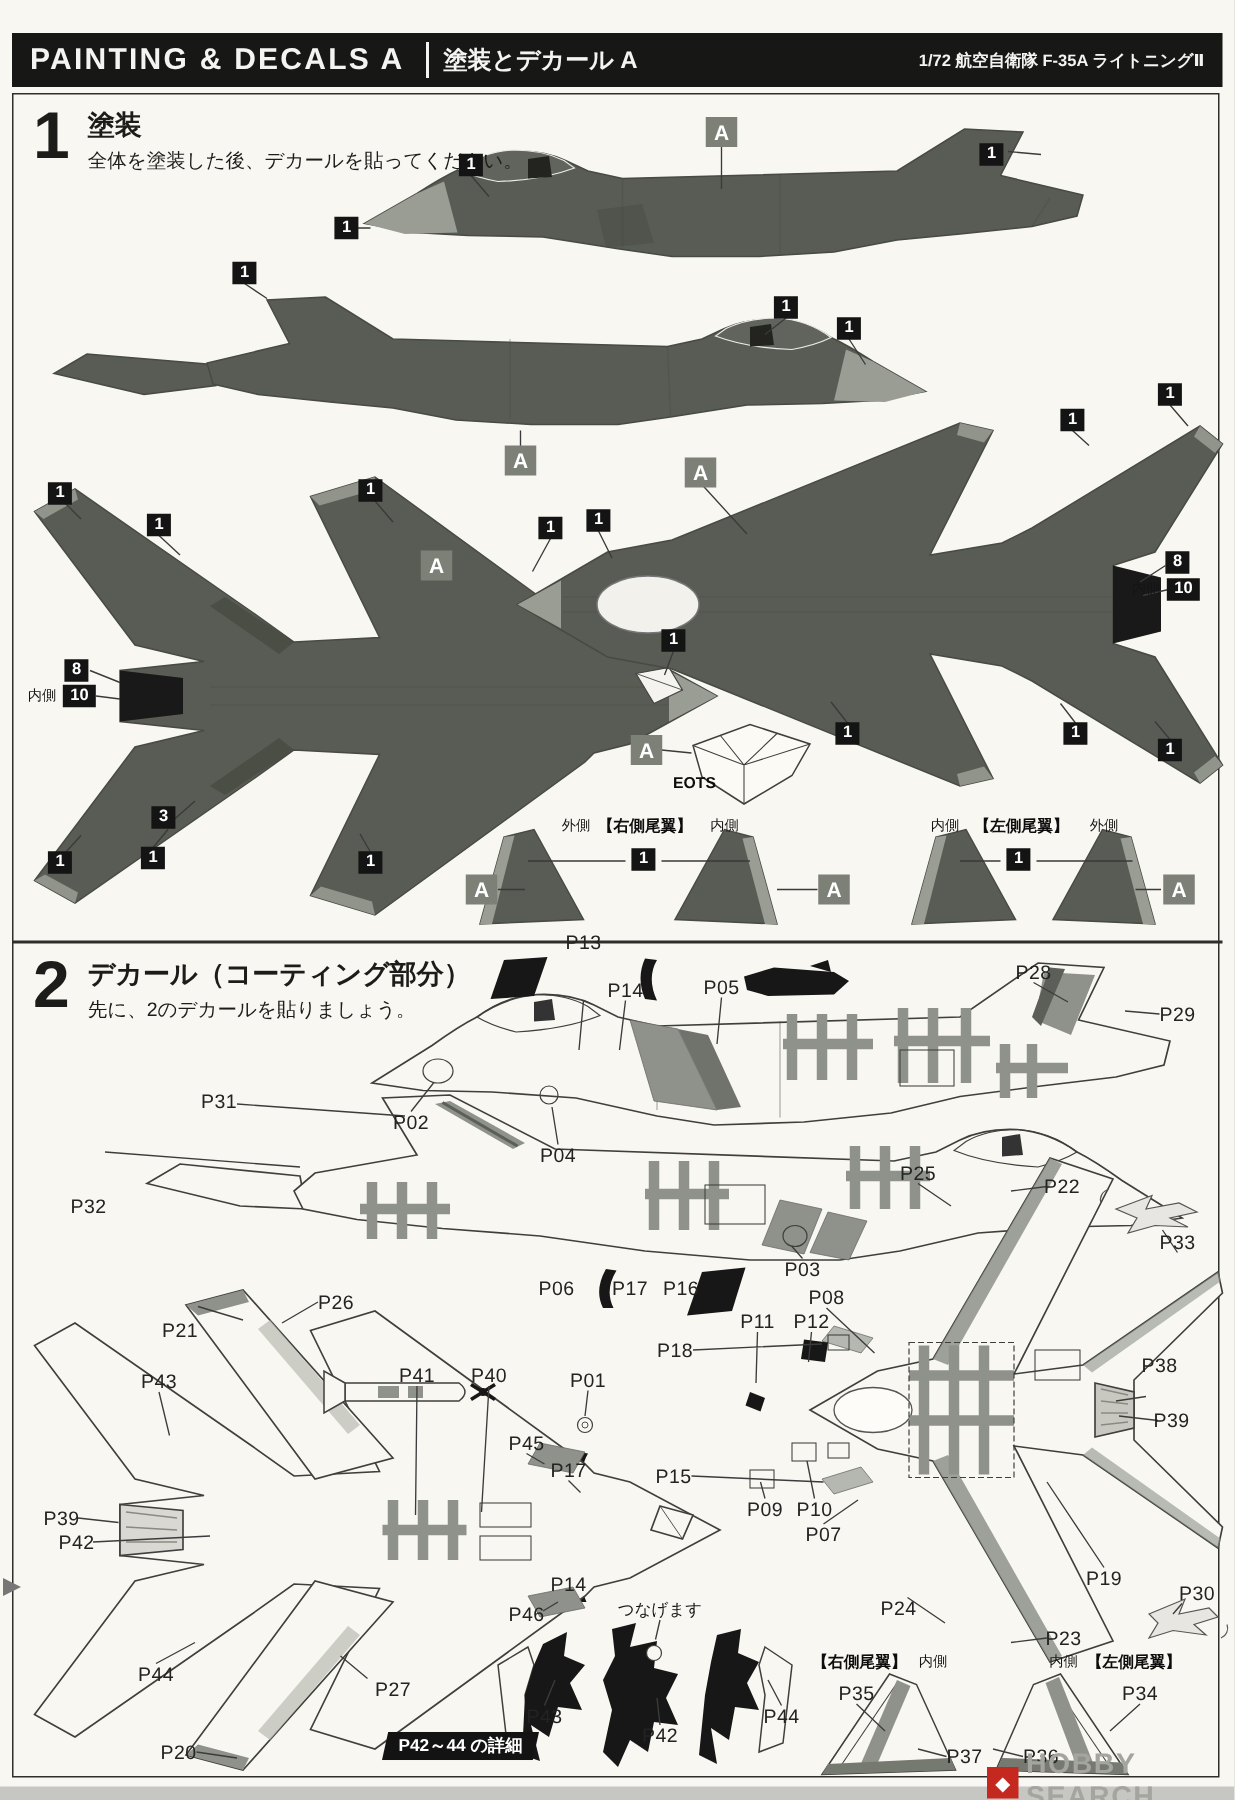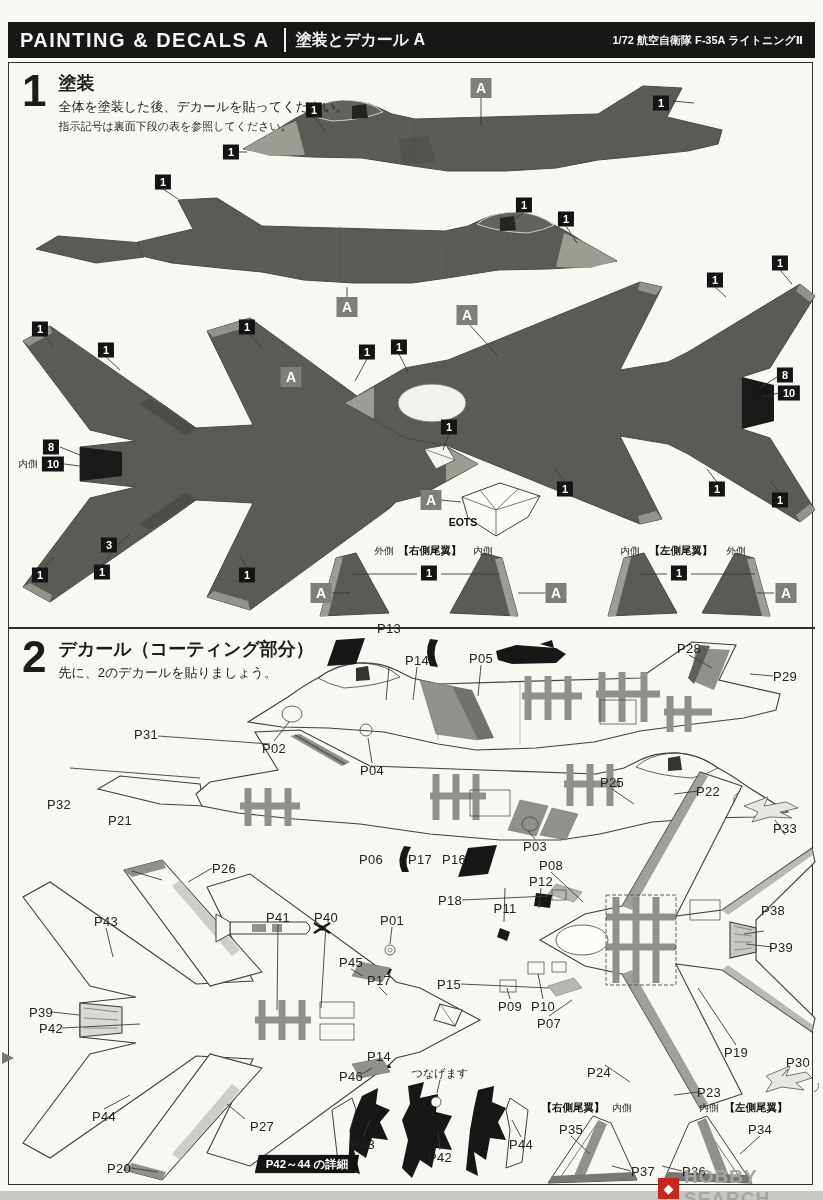--- a/index.html
+++ b/index.html
@@ -49,21 +49,20 @@
   </header>
 
   <div class="frame"></div>
   <div class="divider"></div>
 
   <div class="sec-head s1">
     <span class="num">1</span>
     <div class="hd">
       <h2>塗装</h2>
       <p class="ins">全体を塗装した後、デカールを貼ってください。</p>
-      <p class="nt">指示記号は裏面下段の表を参照してください。</p>
     </div>
   </div>
 
   <div class="sec-head s2">
     <span class="num">2</span>
     <div class="hd">
       <h2>デカール（コーティング部分）</h2>
       <p class="ins">先に、2のデカールを貼りましょう。</p>
     </div>
   </div>
@@ -304,24 +303,24 @@
       <div class="mk mk-p" style="left: 146px; top: 734px;">P31</div>
       <div class="mk mk-p" style="left: 59px; top: 768px; margin-top: 36px;">P32</div>
       <div class="mk mk-p" style="left: 612px; top: 782px;">P25</div>
       <div class="mk mk-p" style="left: 708px; top: 791px;">P22</div>
       <div class="mk mk-p" style="left: 785px; top: 828px;">P33</div>
       <div class="mk mk-p" style="left: 535px; top: 846px;">P03</div>
       <div class="mk mk-p" style="left: 371px; top: 859px;">P06</div>
       <div class="mk mk-p" style="left: 420px; top: 859px;">P17</div>
       <div class="mk mk-p" style="left: 454px; top: 859px;">P16</div>
       <div class="mk mk-p" style="left: 551px; top: 865px;">P08</div>
-      <div class="mk mk-p" style="left: 505px; top: 908px; text-align: center;">P11</div>
+      <div class="mk mk-p" style="left: 505px; top: 881px; text-align: center;">P11</div>
       <div class="mk mk-p" style="left: 541px; top: 881px;">P12</div>
       <div class="mk mk-p" style="left: 450px; top: 900px;">P18</div>
-      <div class="mk mk-p" style="left: 120px; top: 820px; text-align: center;">P21</div>
+      <div class="mk mk-p" style="left: 120px; top: 887px; text-align: center;">P21</div>
       <div class="mk mk-p" style="left: 224px; top: 868px;">P26</div>
       <div class="mk mk-p" style="left: 106px; top: 921px;">P43</div>
       <div class="mk mk-p" style="left: 278px; top: 917px;">P41</div>
       <div class="mk mk-p" style="left: 326px; top: 917px;">P40</div>
       <div class="mk mk-p" style="left: 392px; top: 920px;">P01</div>
       <div class="mk mk-p" style="left: 773px; top: 910px;">P38</div>
       <div class="mk mk-p" style="left: 781px; top: 947px;">P39</div>
       <div class="mk mk-p" style="left: 351px; top: 962px;">P45</div>
       <div class="mk mk-p" style="left: 379px; top: 980px;">P17</div>
       <div class="mk mk-p" style="left: 449px; top: 984px;">P15</div>

